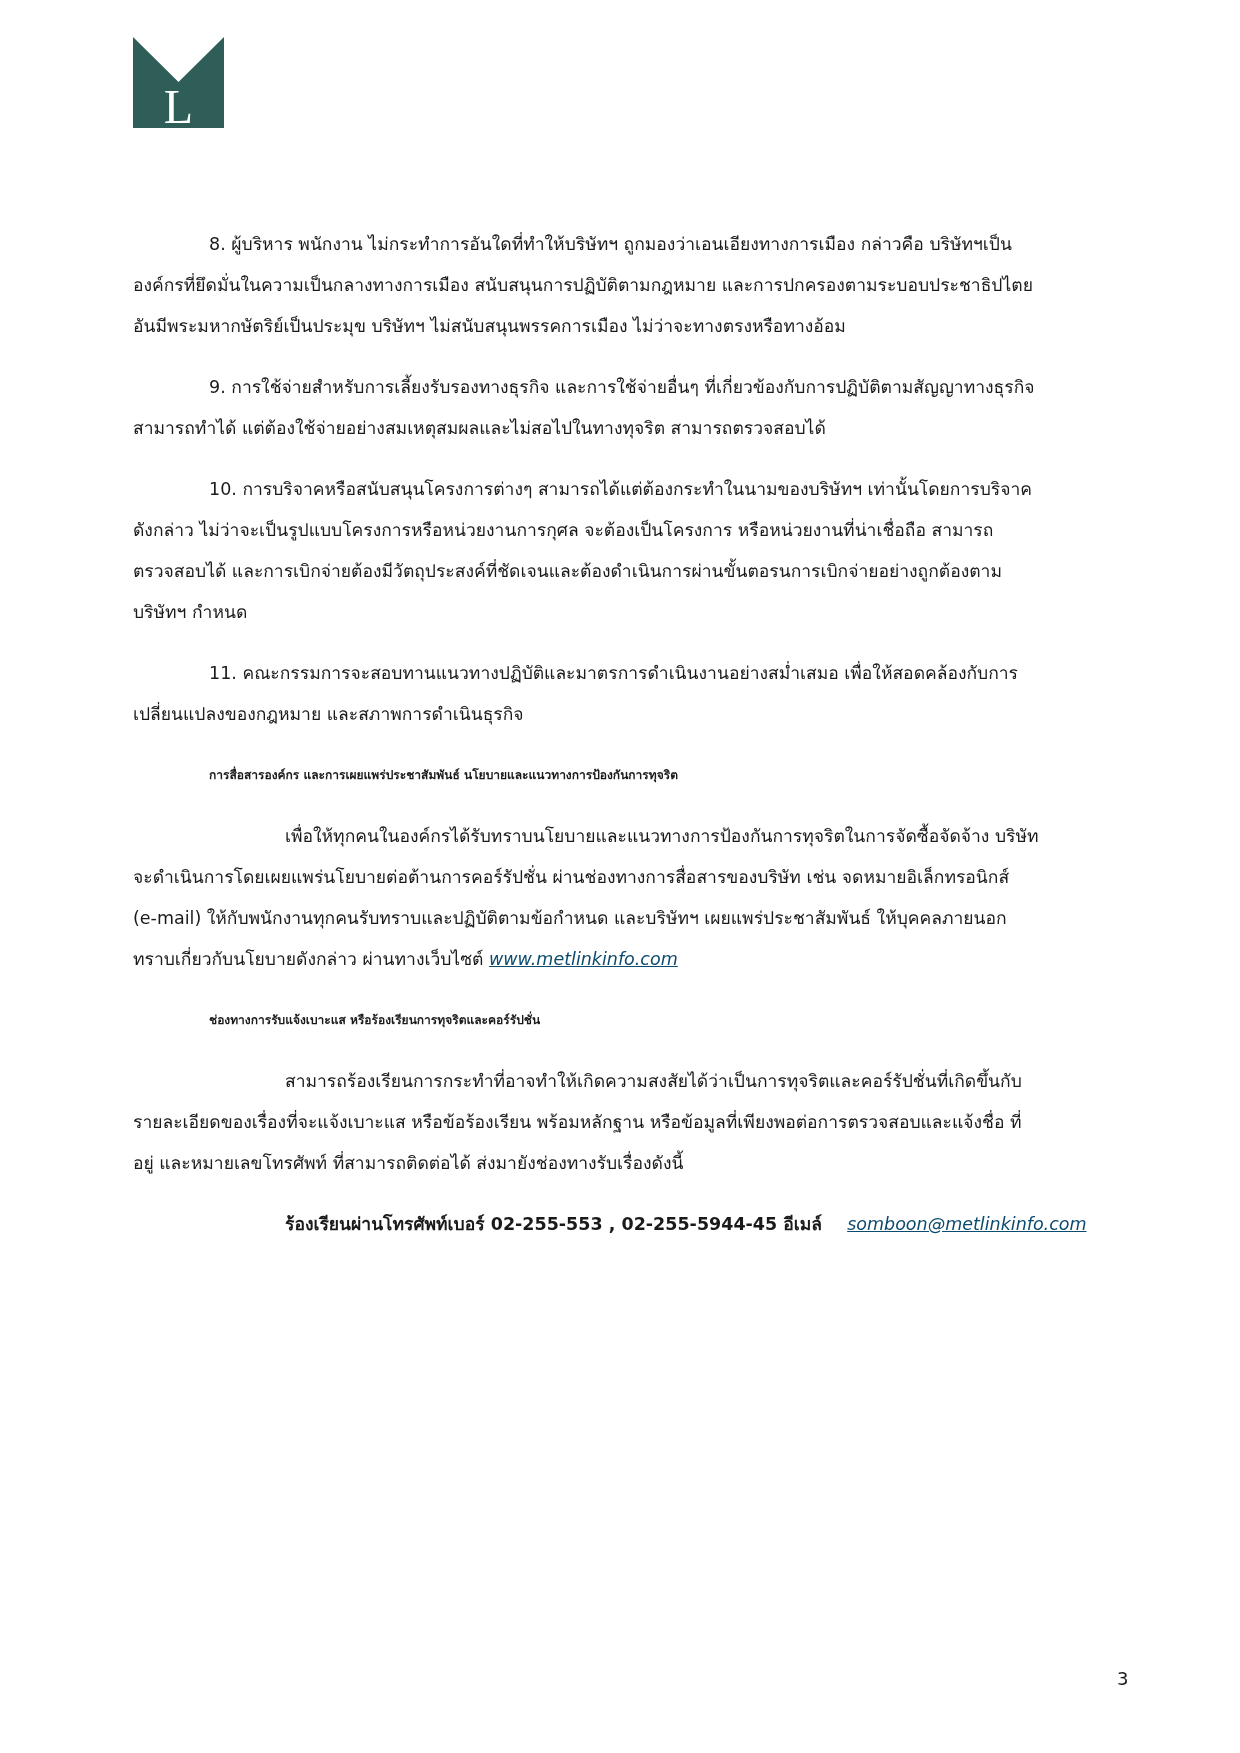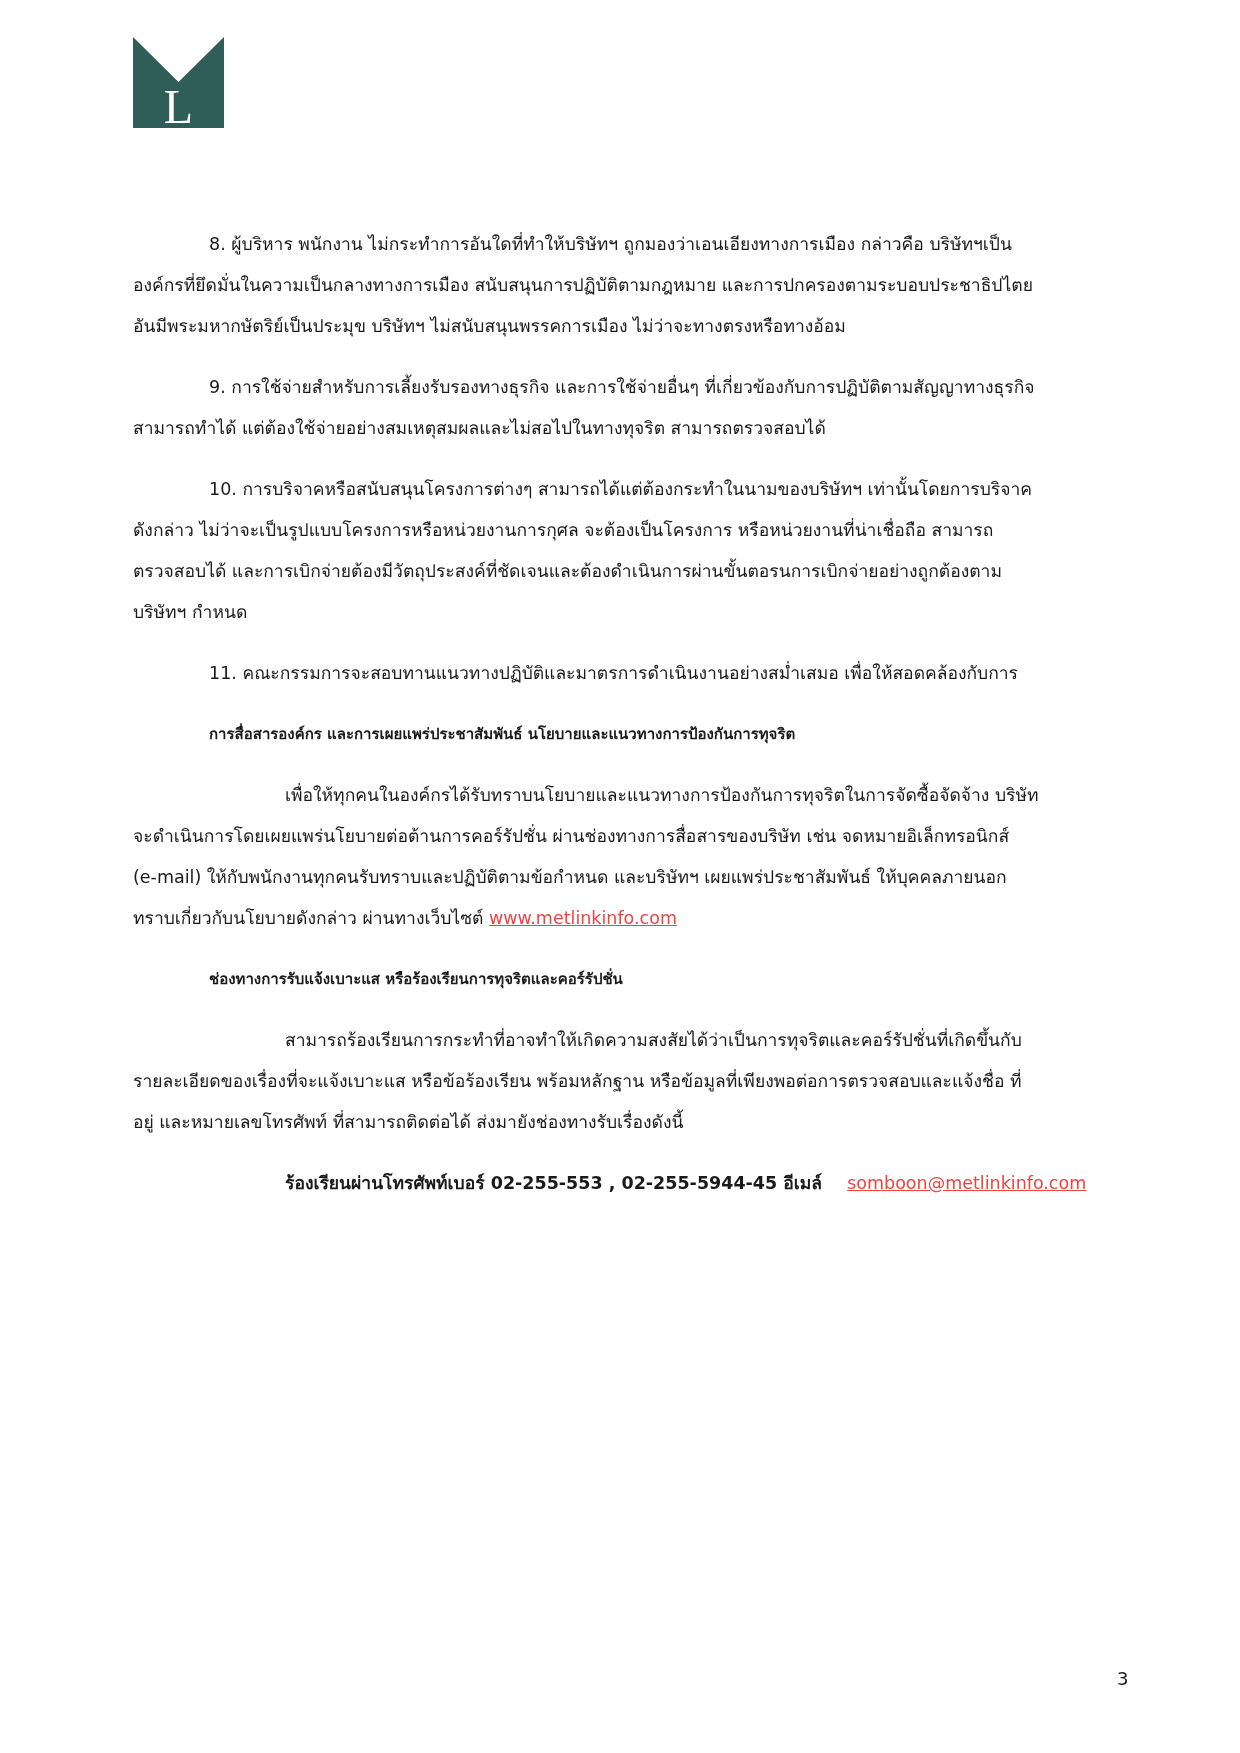--- a/index.html
+++ b/index.html
@@ -37,30 +37,31 @@
       text-align: justify;
       text-align-last: left;
     }
     .para .line { display: block; }
     .indent-num { padding-left: 76px; }
     .indent-deep { padding-left: 152px; }
     .heading {
       font-weight: bold;
       padding-left: 76px;
       margin: 0 0 20px 0;
-      font-size: 15px;
+      font-size: 12px;
     }
     .contact {
       font-weight: bold;
       padding-left: 152px;
       margin: 0 0 20px 0;
     }
     a.link {
-      color: #ef4444;
+      color: #0c4a6e;
       text-decoration: underline;
+      font-style: italic;
     }
     a.link.bold { font-weight: normal; margin-left: 19px; }
     .page-number {
       position: absolute;
       left: 1117px;
       top: 1668px;
       font-size: 18px;
       color: #1a1a1a;
     }
   </style>
@@ -89,20 +90,21 @@
 
   <p class="para">
     <span class="line indent-num"><span>10.</span> <span>การบริจาคหรือสนับสนุนโครงการต่างๆ สามารถได้แต่ต้องกระทำในนามของบริษัทฯ เท่านั้นโดยการบริจาค</span></span>
     <span class="line">ดังกล่าว ไม่ว่าจะเป็นรูปแบบโครงการหรือหน่วยงานการกุศล จะต้องเป็นโครงการ หรือหน่วยงานที่น่าเชื่อถือ สามารถ</span>
     <span class="line">ตรวจสอบได้ และการเบิกจ่ายต้องมีวัตถุประสงค์ที่ชัดเจนและต้องดำเนินการผ่านขั้นตอรนการเบิกจ่ายอย่างถูกต้องตาม</span>
     <span class="line">บริษัทฯ กำหนด</span>
   </p>
 
   <p class="para">
     <span class="line indent-num"><span>11.</span> <span>คณะกรรมการจะสอบทานแนวทางปฏิบัติและมาตรการดำเนินงานอย่างสม่ำเสมอ เพื่อให้สอดคล้องกับการ</span></span>
+    <span class="line">เปลี่ยนแปลงของกฎหมาย และสภาพการดำเนินธุรกิจ</span>
   </p>
 
 
   <p class="heading">การสื่อสารองค์กร และการเผยแพร่ประชาสัมพันธ์ นโยบายและแนวทางการป้องกันการทุจริต</p>
   <p class="para">
     <span class="line indent-deep">เพื่อให้ทุกคนในองค์กรได้รับทราบนโยบายและแนวทางการป้องกันการทุจริตในการจัดซื้อจัดจ้าง บริษัท</span>
     <span class="line">จะดำเนินการโดยเผยแพร่นโยบายต่อต้านการคอร์รัปชั่น ผ่านช่องทางการสื่อสารของบริษัท เช่น จดหมายอิเล็กทรอนิกส์</span>
     <span class="line">(e-mail) ให้กับพนักงานทุกคนรับทราบและปฏิบัติตามข้อกำหนด และบริษัทฯ เผยแพร่ประชาสัมพันธ์ ให้บุคคลภายนอก</span>
     <span class="line"><span>ทราบเกี่ยวกับนโยบายดังกล่าว ผ่านทางเว็บไซต์ </span><a class="link">www.metlinkinfo.com</a></span>
   </p>

